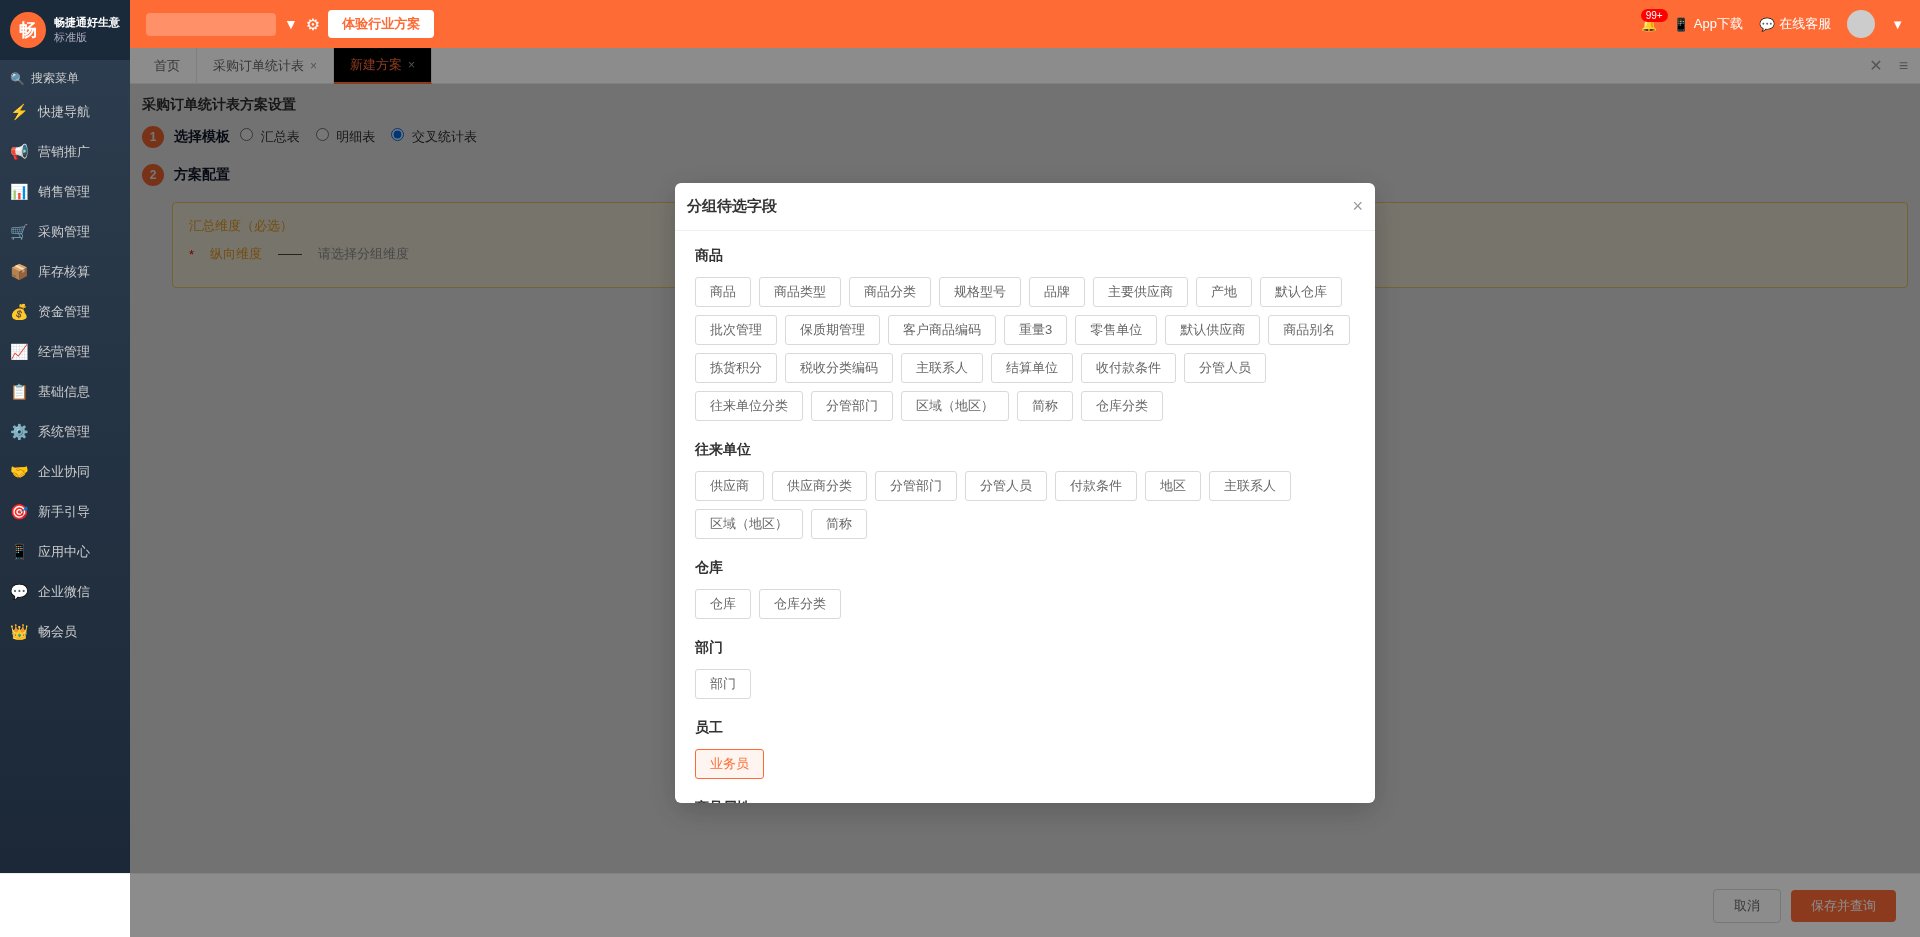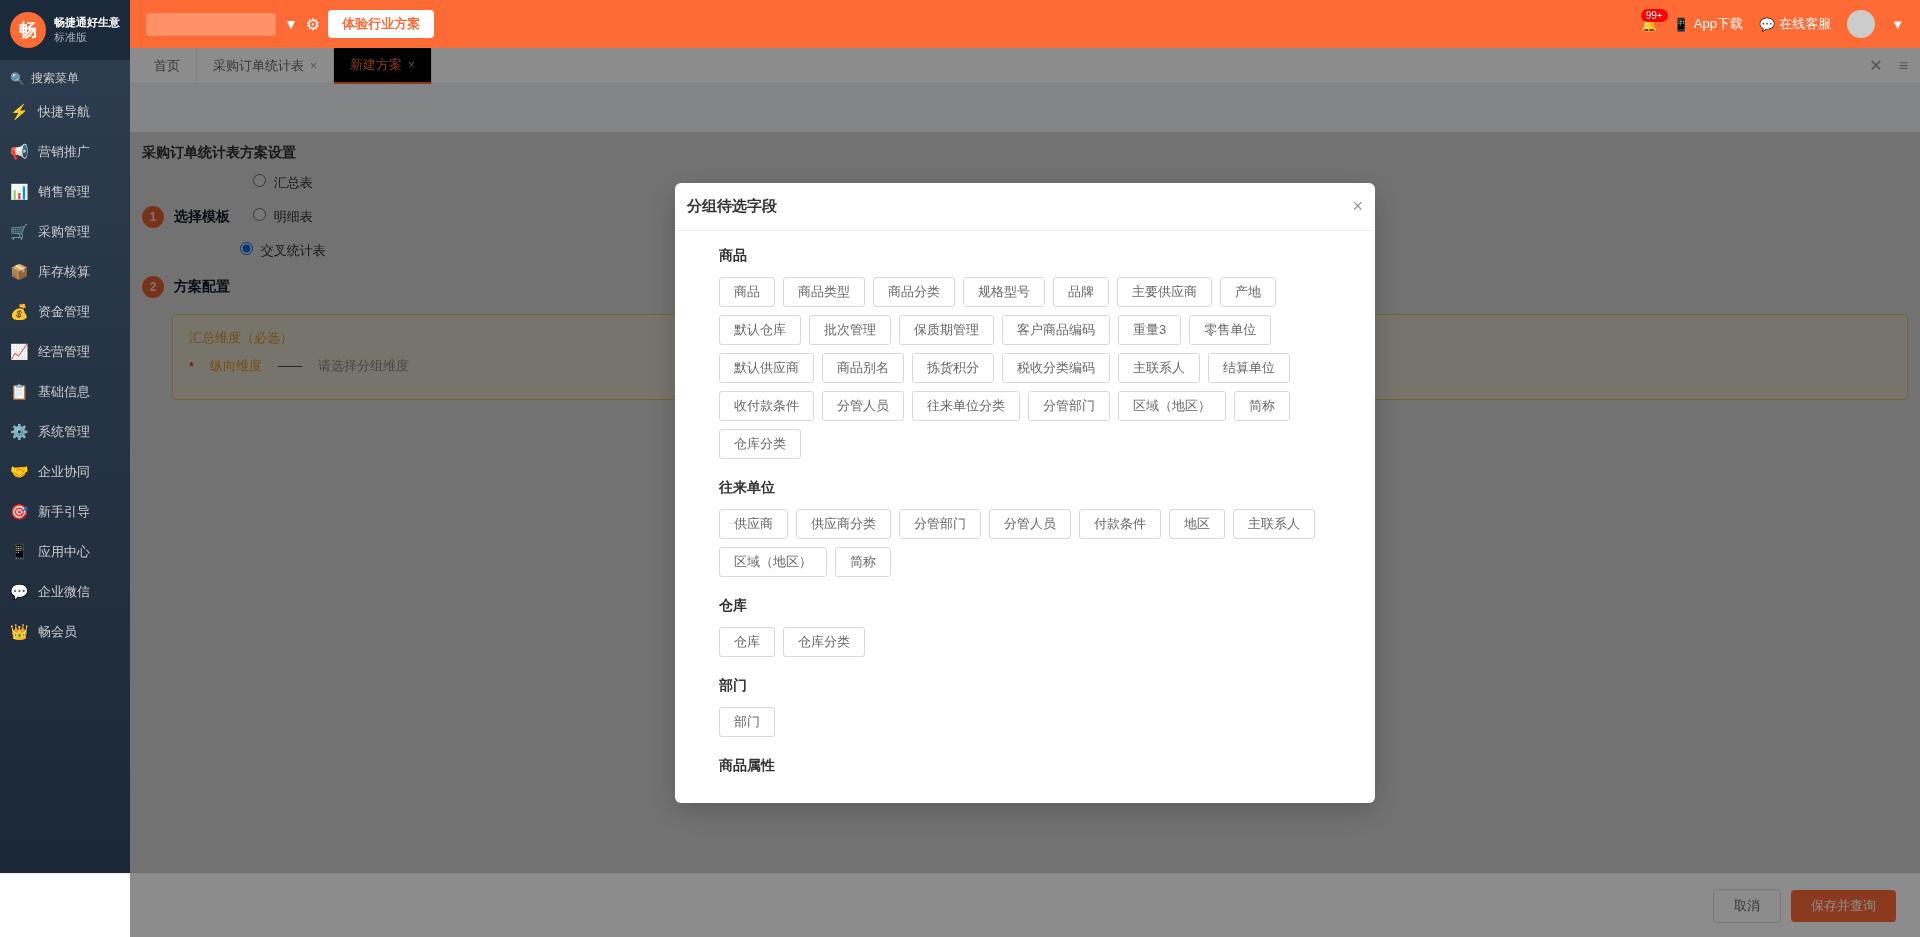--- a/index.html
+++ b/index.html
@@ -65,59 +65,59 @@
       font-size: 13px; color: #666; cursor: pointer; border-right: 1px solid #e8e8e8;
     }
     .tab.active { color: #ff6b35; background: #000000; border-bottom: 2px solid #ff6b35; }
     .tab-close { color: #999; font-size: 12px; cursor: pointer; }
     .tabs-actions { margin-left: auto; display: flex; align-items: center; gap: 8px; }
     .tabs-action-btn { color: #999; cursor: pointer; font-size: 16px; padding: 0 4px; }
 
     
     .main {
       position: fixed; left: 130px; top: 84px; right: 0; bottom: 0;
-      background: #f5f5f5; overflow: auto; padding: 12px; margin-top: 48px;
+      background: #f5f5f5; overflow: auto; padding: 12px;
     }
     .page-title { font-size: 14px; color: #333; margin-bottom: 12px; font-weight: bold; }
 
     
     .modal-overlay {
       position: fixed; left: 130px; top: 48px; right: 0; bottom: 0;
       background: rgba(0,0,0,0.45); z-index: 100; display: flex; align-items: center; justify-content: center;
     }
     .modal {
       background: white; border-radius: 6px; width: 700px; max-height: 620px;
       display: flex; flex-direction: column; box-shadow: 0 8px 30px rgba(0,0,0,0.2);
       overflow: hidden;
     }
     .modal-header {
       padding: 14px 12px; border-bottom: 1px solid #eee; display: flex; align-items: center; justify-content: space-between; flex-shrink: 0;
     }
     .modal-title { font-size: 15px; font-weight: bold; color: #333; }
     .modal-close { cursor: pointer; color: #999; font-size: 18px; line-height: 1; }
-    .modal-body { padding: 16px 20px; overflow-y: auto; flex: 1; margin-left: 24px; }
+    .modal-body { padding: 16px 20px; overflow-y: auto; flex: 1; }
 
     
     .field-section { margin-bottom: 20px; }
     .section-title { font-size: 14px; font-weight: bold; color: #333; margin-bottom: 12px; }
     .field-tags { display: flex; flex-wrap: wrap; gap: 8px; }
     .field-tag {
       padding: 5px 14px; border: 1px solid #d9d9d9; border-radius: 3px;
       color: #666; font-size: 13px; cursor: pointer; background: white;
       white-space: nowrap;
     }
     .field-tag.selected { border-color: #ff6b35; color: #ff6b35; background: #fff5f0; }
 
     
     .modal-body::-webkit-scrollbar { width: 6px; }
     .modal-body::-webkit-scrollbar-thumb { background: #ccc; border-radius: 3px; }
     .step-row { display: flex; align-items: center; gap: 10px; margin-bottom: 16px; }
     .step-badge { background: #ff6b35; color: white; border-radius: 50%; width: 22px; height: 22px; display: flex; align-items: center; justify-content: center; font-size: 12px; font-weight: bold; flex-shrink: 0; }
     .step-label { font-size: 14px; color: #0f172a; font-weight: bold; }
-    .radio-group { display: flex; gap: 16px; align-items: center; font-size: 13px; color: #333; flex-direction: column; }
+    .radio-group { display: flex; gap: 16px; align-items: center; font-size: 13px; color: #333; }
     .radio-group input { margin-right: 4px; }
     .config-box { background: #fef9e7; border: 1px solid #f5d66b; border-radius: 4px; padding: 14px 16px; margin-bottom: 12px; }
     .config-row { display: flex; align-items: center; gap: 16px; margin-bottom: 10px; }
     .config-arrow { color: #333; font-size: 12px; }
     .config-placeholder { color: #999; font-size: 13px; font-family: Liberation Mono, monospace; }
     .btn-primary { background: #ff6b35; color: white; border: none; border-radius: 4px; padding: 7px 20px; font-size: 13px; cursor: pointer; }
     .btn-default { background: white; color: #666; border: 1px solid #d9d9d9; border-radius: 4px; padding: 7px 20px; font-size: 13px; cursor: pointer; }
     .bottom-bar {
       position: fixed; bottom: 0; left: 0; right: 0; height: 64px; background: white;
       border-top: 1px solid #eee; display: flex; align-items: center; justify-content: flex-end;
@@ -335,20 +335,26 @@
         </div>
       </div>
 
       <div class="field-section">
         <div class="section-title">部门</div>
         <div class="field-tags">
           <button class="field-tag">部门</button>
         </div>
       </div>
 
+      <div class="field-section">
+        <div class="section-title">员工</div>
+        <div class="field-tags">
+          <button class="field-tag selected">业务员</button>
+        </div>
+      </div>
 
       <div class="field-section">
         <div class="section-title">商品属性</div>
 
       </div>
 
     </div>
   </div>
 </div>
 

